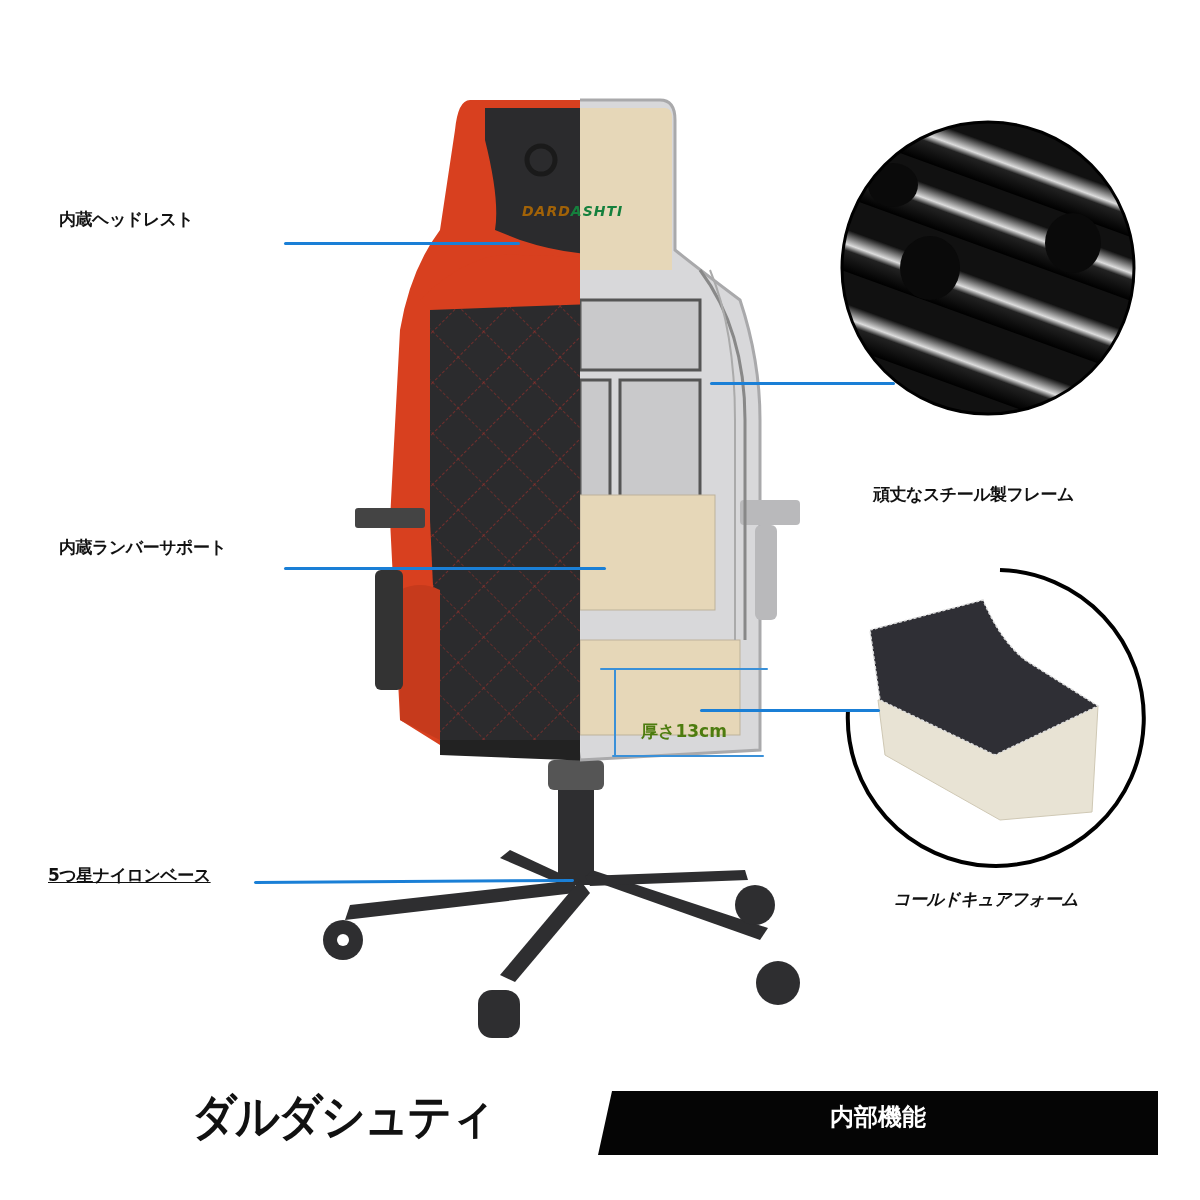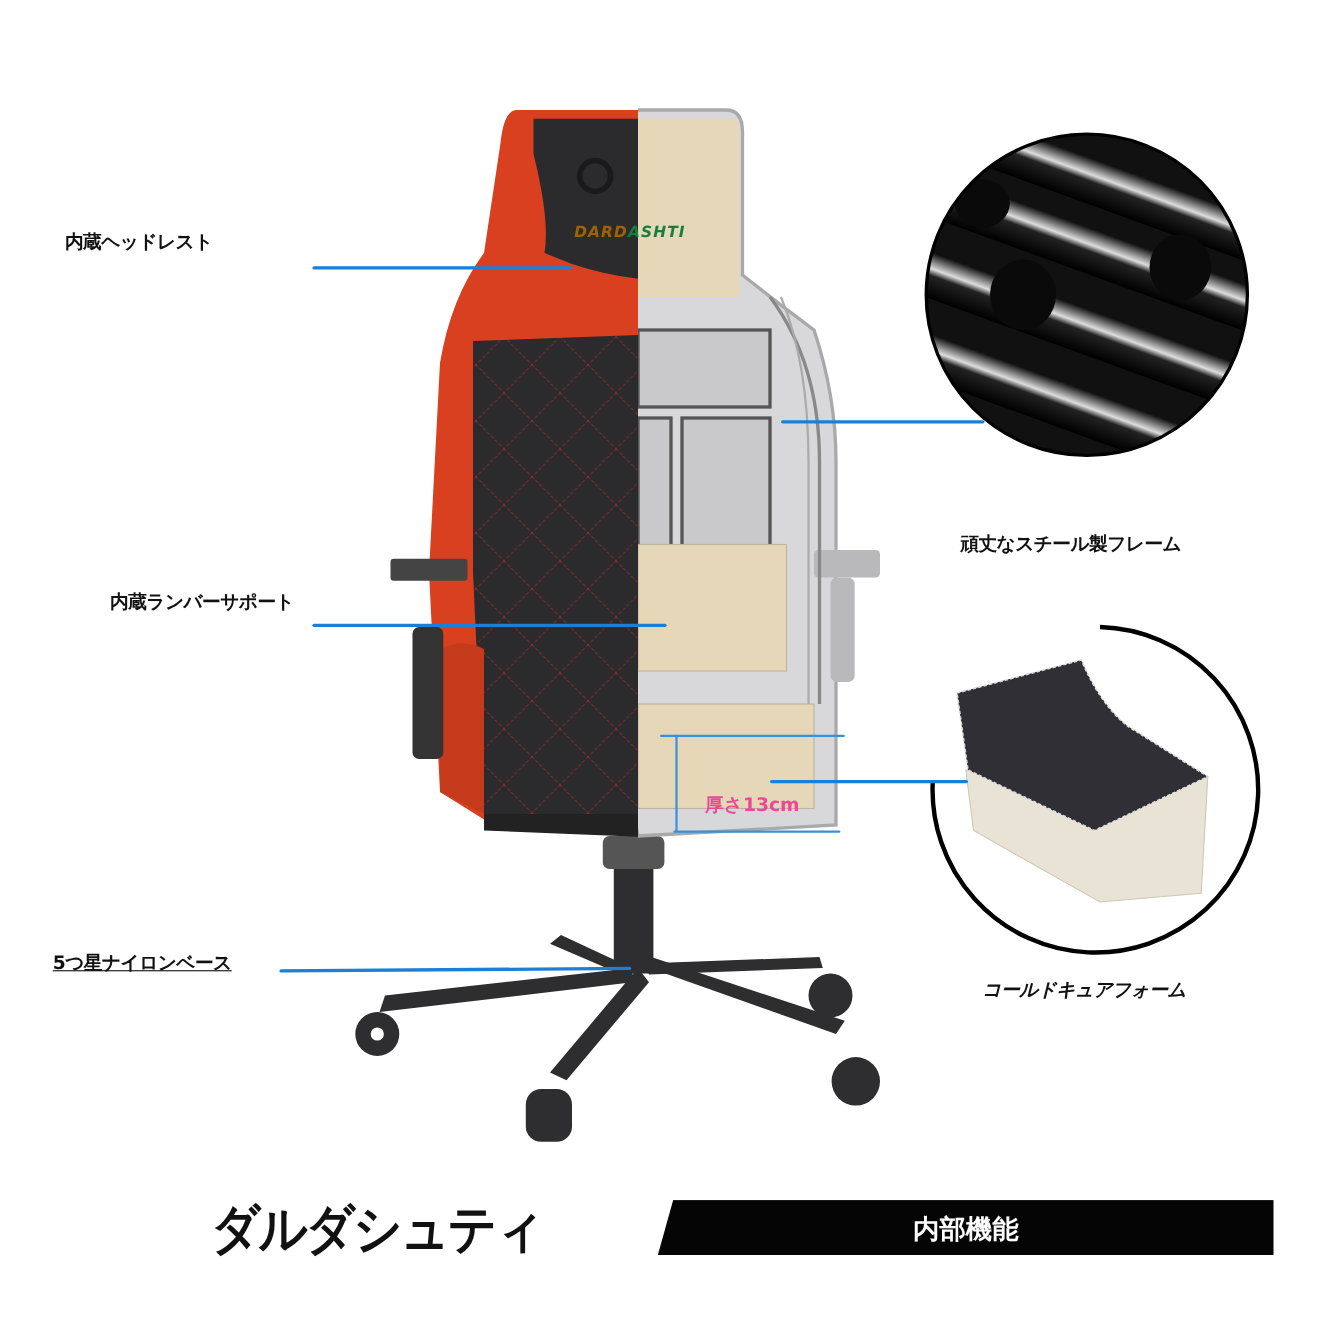--- a/index.html
+++ b/index.html
@@ -2,23 +2,23 @@
 <html><head>
 <meta charset="utf-8">
 <style>
   html,body{margin:0;padding:0;background:#ffffff;}
   body{width:1200px;height:1200px;position:relative;overflow:hidden;font-family:"DejaVu Sans","Liberation Sans",sans-serif;}
   .label{position:absolute;font-weight:bold;color:#111;font-size:17px;letter-spacing:-0.5px;white-space:nowrap;}
   .line{position:absolute;height:3px;background:#1a7fd6;border-radius:2px;}
   .vline{position:absolute;width:2px;background:#3a90d8;}
   svg{position:absolute;left:0;top:0;}
   .brand{position:absolute;left:192px;top:1088px;font-size:44px;font-weight:bold;color:#111;letter-spacing:-2px;transform:scaleY(1.1);}
-  .banner{position:absolute;left:598px;top:1091px;width:560px;height:50px;background:#050505;clip-path:polygon(14px 0,100% 0,100% 100%,0 100%);}
+  .banner{position:absolute;left:598px;top:1091px;width:560px;height:64px;background:#050505;clip-path:polygon(14px 0,100% 0,100% 100%,0 100%);}
   .banner-text{position:absolute;left:0;right:0;top:10px;text-align:center;color:#fff;font-size:24px;font-weight:bold;}
-  .thickness{position:absolute;left:641px;top:720px;font-size:17px;font-weight:bold;color:#ec4899;}
+  .thickness{position:absolute;left:641px;top:720px;font-size:17px;font-weight:bold;color:#4d7c0f;}
   .logo{position:absolute;left:522px;top:203px;font-size:14px;font-style:italic;font-weight:bold;letter-spacing:1px;}
 </style>
 </head>
 <body>
 
 <svg width="1200" height="1200" viewBox="0 0 1200 1200">
   <defs>
     <clipPath id="leftHalf">
         <rect x="0" y="0" width="580" height="1200"></rect>
       </clipPath>
@@ -107,21 +107,21 @@
 <div class="line" style="left:254px;top:880px;width:320px;transform:rotate(-0.4deg);"></div>
 <div class="line" style="left:710px;top:382px;width:185px;"></div>
 <div class="line" style="left:700px;top:709px;width:180px;"></div>
 <div class="line" style="left:600px;top:668px;width:168px;height:2px;background:#3a90d8;"></div>
 <div class="line" style="left:612px;top:755px;width:152px;height:2px;background:#3a90d8;"></div>
 <div class="vline" style="left:614px;top:668px;height:88px;"></div>
 
 <div class="logo"><span style="color:#a16207">DARD</span><span style="color:#15803d">ASHTI</span></div>
 
 <div class="label" style="left:59px;top:208px;">内蔵ヘッドレスト</div>
-<div class="label" style="left:59px;top:536px;margin-left:41px;">内蔵ランバーサポート</div>
+<div class="label" style="left:59px;top:536px;">内蔵ランバーサポート</div>
 <div class="label" style="left:48px;top:864px;text-decoration:underline;">5つ星ナイロンベース</div>
 <div class="label" style="left:873px;top:439px;margin-top:44px;">頑丈なスチール製フレーム</div>
 <div class="label" style="left:893px;top:888px;font-style:italic;">コールドキュアフォーム</div>
 <div class="thickness">厚さ13cm</div>
 
 <div class="brand">ダルダシュティ</div>
 <div class="banner">
   <div class="banner-text">内部機能</div>
 </div>
 

